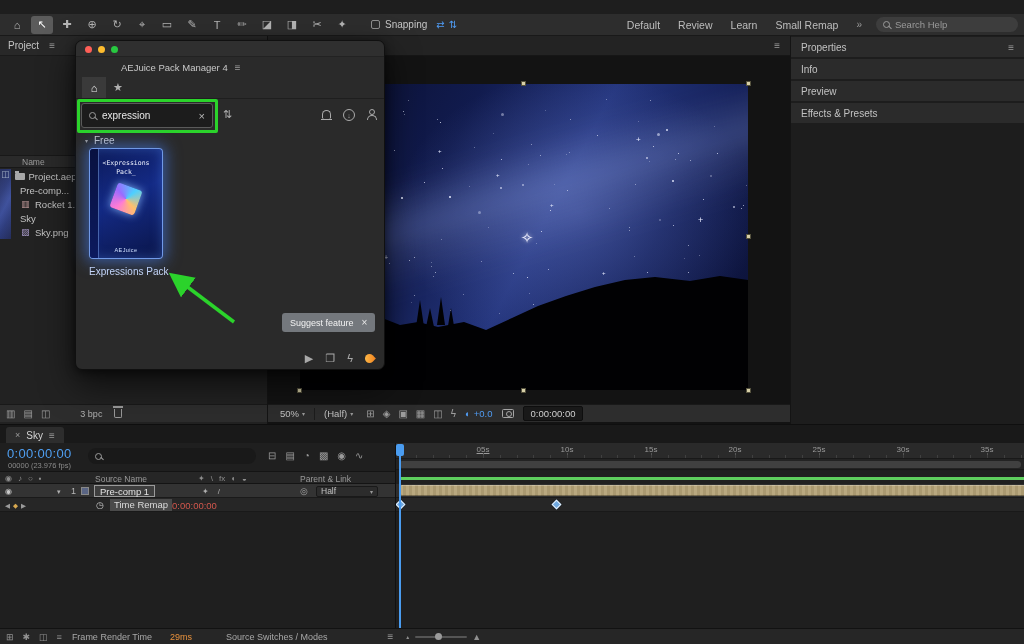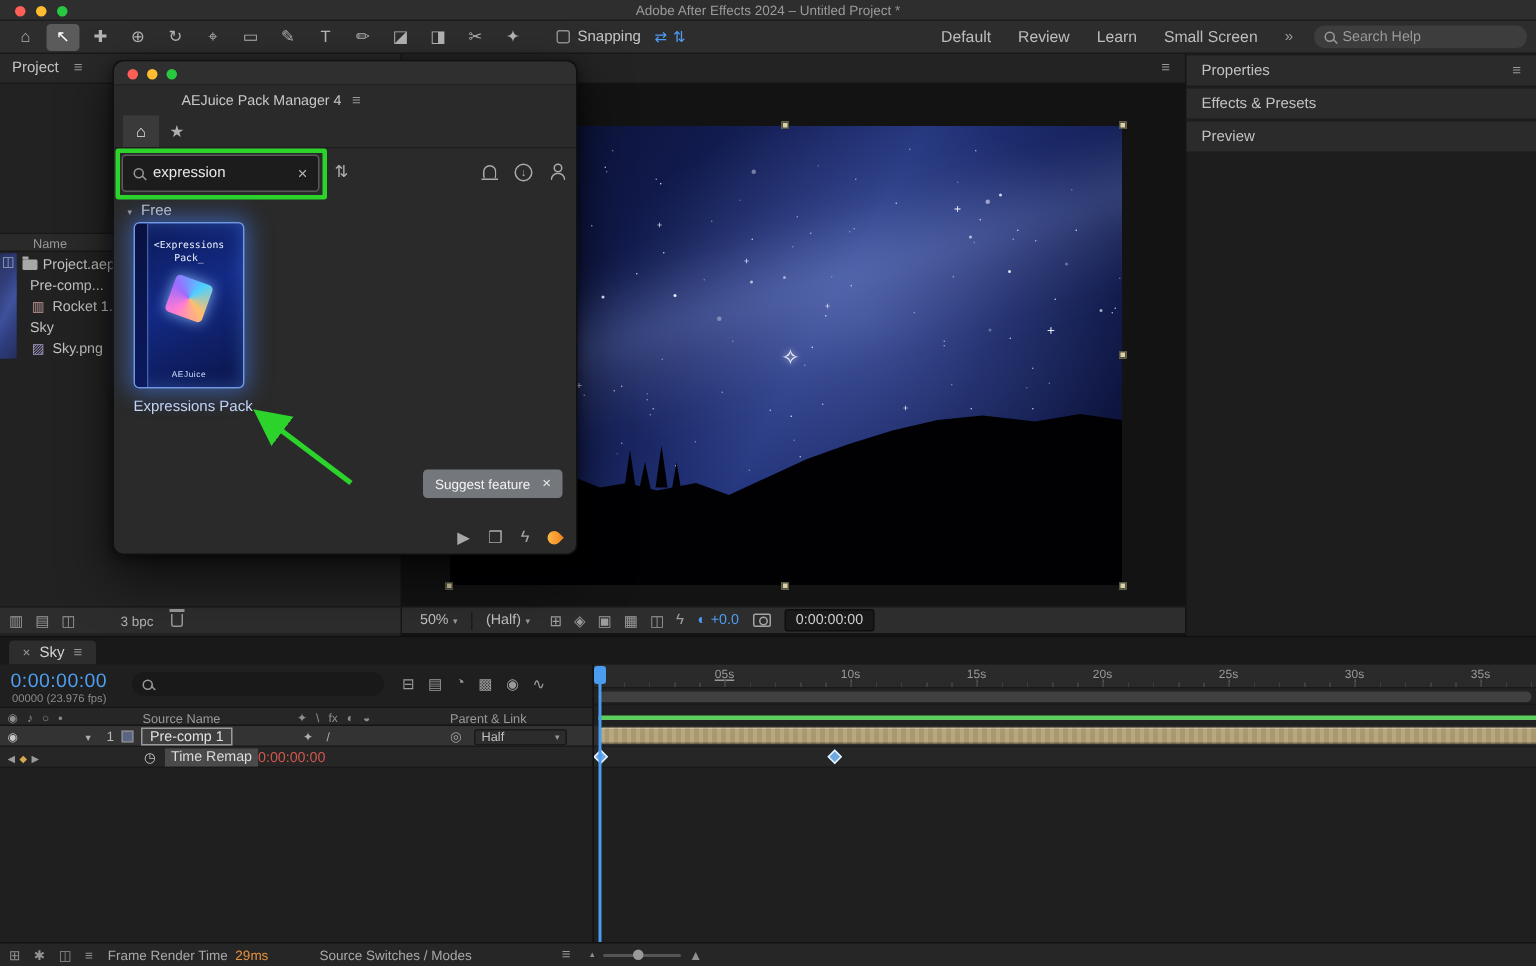--- a/index.html
+++ b/index.html
@@ -133,21 +133,21 @@
 .kf-row{position:absolute;left:0;right:0;top:55px;height:14px;background:#262626;border-bottom:1px solid #191919}
 .kf{position:absolute;top:3px;width:7px;height:7px;background:#6fa8e0;border:1px solid #e8f2fc;transform:rotate(45deg)}
 .playhead{position:absolute;top:0;bottom:0;width:10px}
 .ph-head{position:absolute;left:0;top:1px;width:8px;height:12px;background:#4a9cf0;border-radius:2px}
 .ph-line{position:absolute;left:3px;top:13px;bottom:0;width:2px;background:#4a9cf0}
 
 
 .statusbar{position:absolute;bottom:0;left:0;right:0;height:16px;background:#262626;border-top:1px solid #121212;display:flex;align-items:center;padding:0 6px;font-size:9px;color:#a8a8a8}
 #sb-icons{display:flex;gap:9px;margin-right:10px}
 #sb-icons span{color:#929292;font-size:9px}
-.sb-value{color:#e8913c;margin-left:5px}
+.sb-value{color:#e8913c;margin-left:18px}
 .modes{margin-left:34px}
 .sb-menu{margin-left:60px}
 .zoom-slider{display:flex;align-items:center;gap:5px;margin-left:12px}
 .mtn{color:#8f8f8f}.mtn.s{font-size:5px}.mtn.l{font-size:9px}
 .track{position:relative;width:52px;height:2px;background:#555;border-radius:1px}
 .thumb{position:absolute;left:20px;top:-2.5px;width:7px;height:7px;border-radius:50%;background:#9a9a9a}
 
 
 .aj{position:absolute;left:75px;top:40px;width:310px;height:330px;background:#2a2a2a;border:1px solid #101010;border-radius:7px;box-shadow:0 14px 34px rgba(0,0,0,.65),0 2px 8px rgba(0,0,0,.5);z-index:40}
 .aj-titlebar{position:absolute;top:0;left:0;right:0;height:16px;background:#2f2f2f;border-radius:7px 7px 0 0;border-bottom:1px solid #222}
@@ -183,28 +183,20 @@
 .aj-bottom{position:absolute;left:0;right:0;top:304px;height:26px;display:flex;align-items:center;justify-content:flex-end;gap:12px;padding-right:10px}
 .ajb{color:#a8a8a8;font-size:11px}
 .flame{width:9px;height:9px;background:linear-gradient(45deg,#f0821f,#ffc04d);border-radius:50% 50% 50% 0;transform:rotate(-135deg)}
 .annot-arrow{position:absolute;left:0;top:0;width:310px;height:330px;pointer-events:none}
 </style>
 </head>
 <body>
 
 <div id="app">
 
-  <div class="titlebar">
-    <span class="lights">
-      <span class="light r"></span>
-      <span class="light y"></span>
-      <span class="light g"></span>
-    </span>
-    <span class="wtitle">Adobe After Effects 2024 – Untitled Project *</span>
-  </div>
 
   <div class="toolbar">
     <div class="tools" id="toolbar-tools">
         <span class="tool">⌂</span>
         <span class="tool active">↖</span>
         <span class="tool">✚</span>
         <span class="tool">⊕</span>
         <span class="tool">↻</span>
         <span class="tool">⌖</span>
         <span class="tool">▭</span>
@@ -219,21 +211,21 @@
     <div class="snap-group">
       <span class="cb"></span>
       <span class="snap-label">Snapping</span>
       <span id="snap-icons"><span class="snapic-item">⇄</span><span class="snapic-item">⇅</span></span>
     </div>
     <div class="flex1"></div>
     <div id="workspaces" style="display:flex">
         <span class="ws">Default</span>
         <span class="ws">Review</span>
         <span class="ws">Learn</span>
-        <span class="ws">Small Screen</span>
+        <span class="ws">Small Remap</span>
       </div>
     <span class="chev">»</span>
     <div class="help-search">
       <span class="mag"></span>
       <input placeholder="Search Help" style="">
     </div>
   </div>
 
   <div class="main">
 
@@ -488,24 +480,27 @@
       </div>
     </div>
 
     <div class="right-panel">
       <div id="right-sections">
           <div class="rsec">
             <span>Properties</span>
             <span class="menu">≡</span>
           </div>
           <div class="rsec">
-            <span>Effects &amp; Presets</span>
+            <span>Info</span>
           </div>
           <div class="rsec">
             <span>Preview</span>
+          </div>
+          <div class="rsec">
+            <span>Effects &amp; Presets</span>
           </div>
         </div>
     </div>
   </div>
 
   <div class="timeline">
     <div class="tl-tabs">
       <div class="tl-tab">
         <span class="x">×</span>
         <span>Sky</span>

